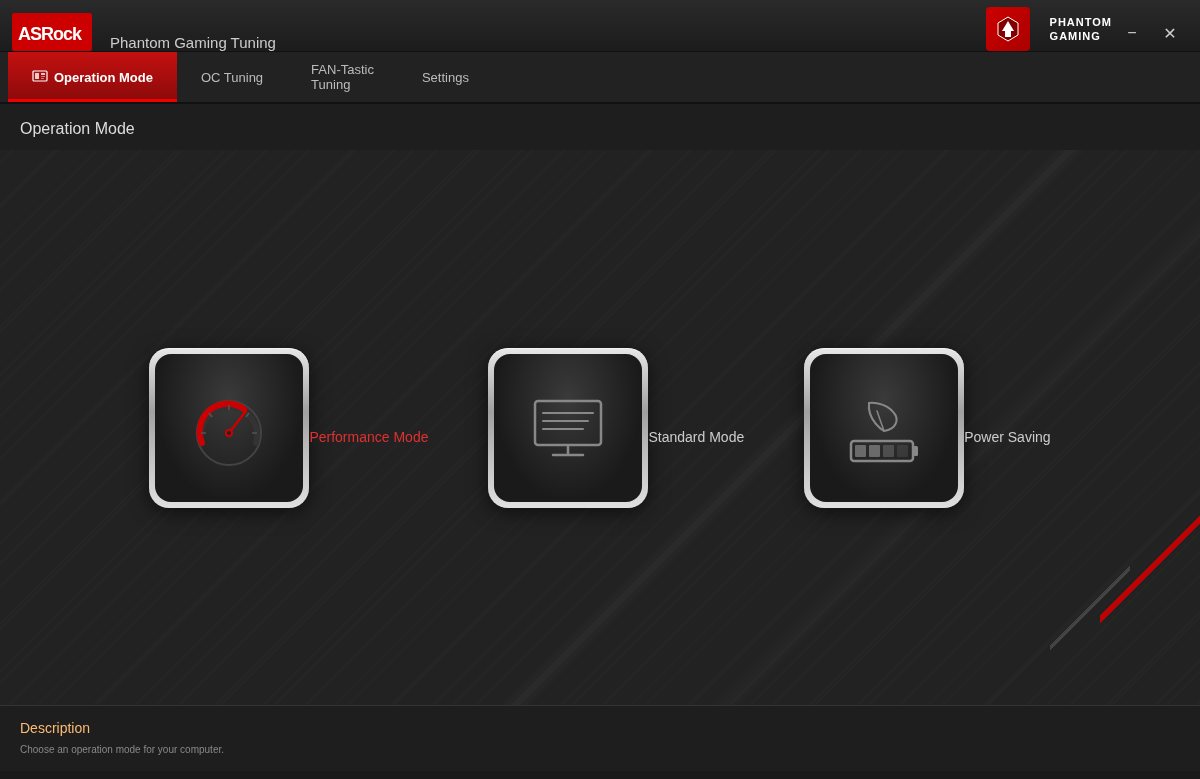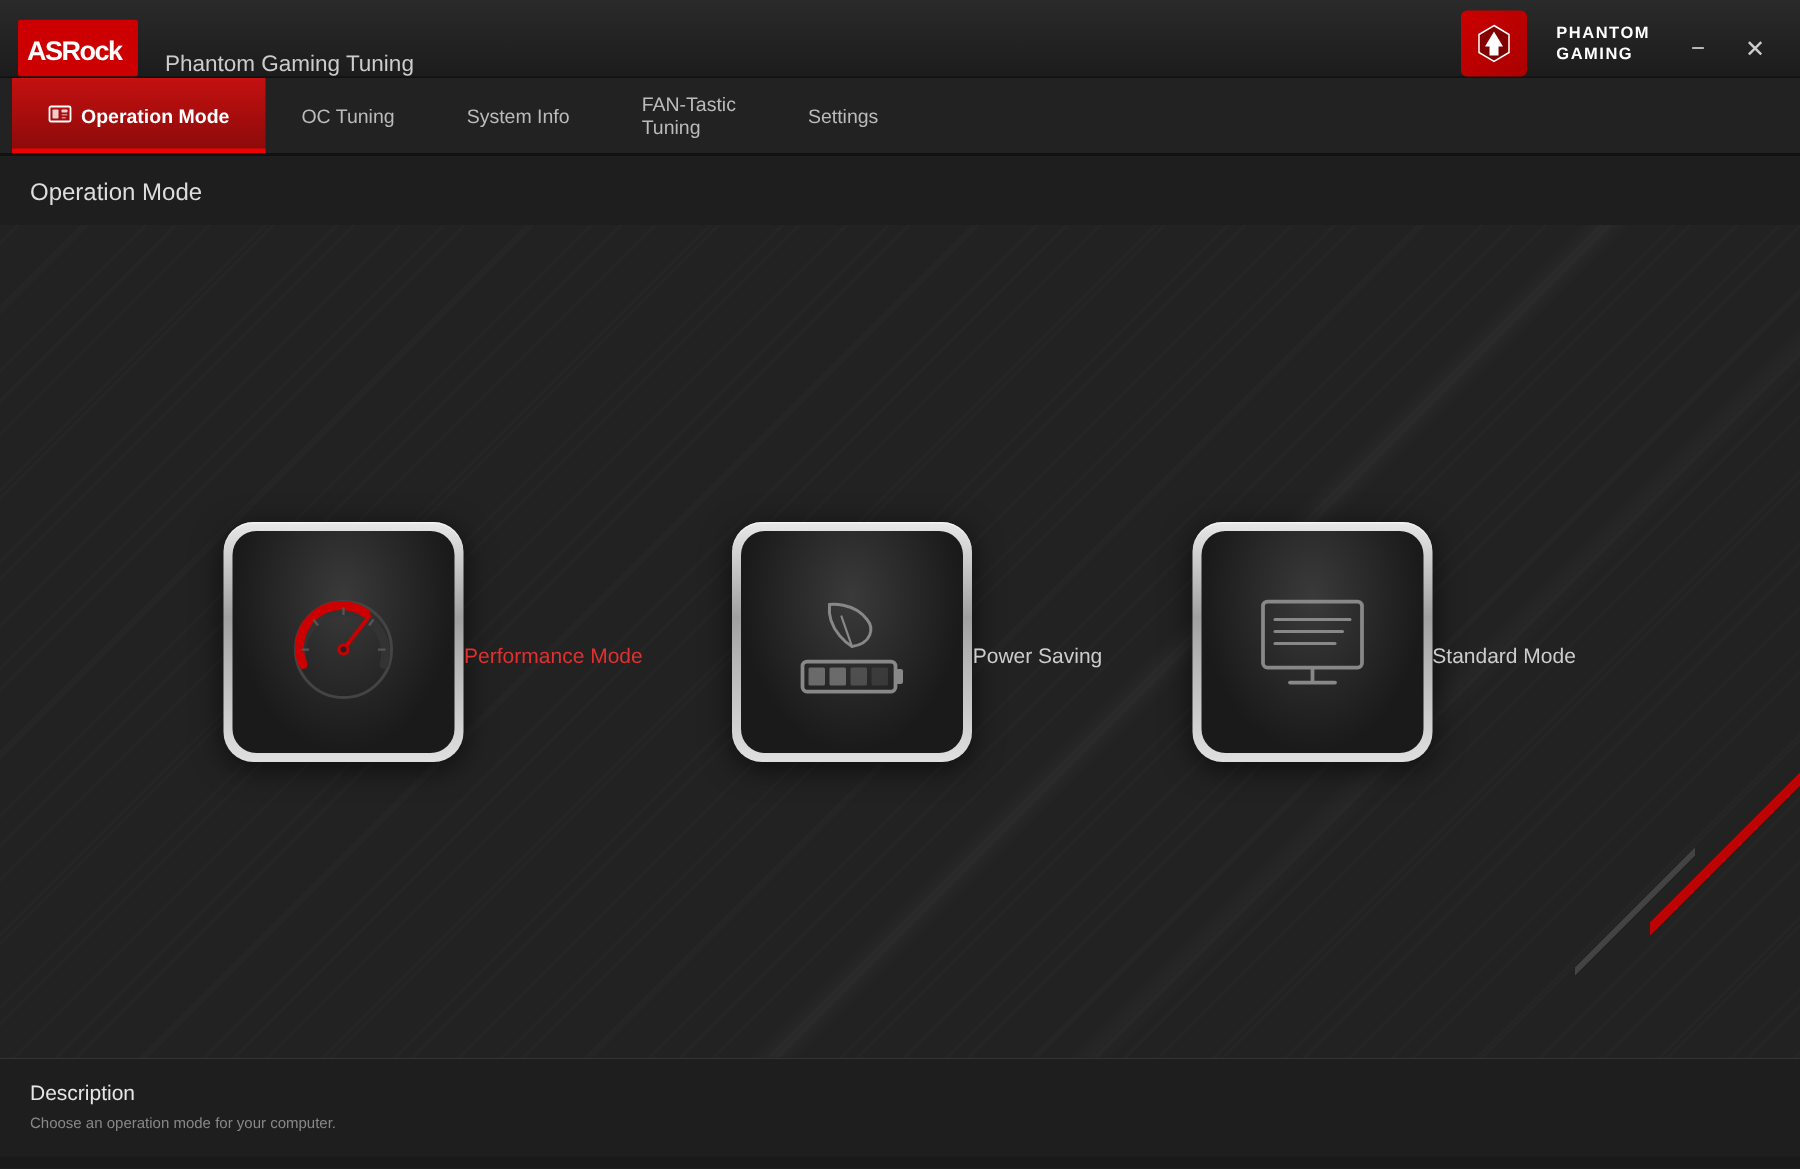--- a/index.html
+++ b/index.html
@@ -36,21 +36,20 @@
     }
     #app-title {
       color: #ccc;
       font-size: 15px;
       font-weight: 400;
       flex: 1;
     }
     #phantom-gaming-logo {
       display: flex;
       align-items: center;
-      margin-right: 12px;
       gap: 12px;
     }
     #phantom-gaming-logo .pg-icon {
       width: 44px;
       height: 44px;
       background: linear-gradient(135deg, #cc0000, #aa0000);
       border-radius: 4px;
       display: flex;
       align-items: center;
       justify-content: center;
@@ -206,21 +205,21 @@
       color: #e03030;
     }
 
     
     #description-bar {
       background: #1e1e1e;
       border-top: 1px solid #333;
       padding: 14px 20px 16px;
     }
     #description-title {
-      color: #e5e5e5;
+      color: #fdba74;
       font-size: 14px;
       font-weight: 400;
       margin-bottom: 8px;
     }
     #description-text {
       color: #888;
       font-size: 10px;
     }
 
     
@@ -303,23 +302,20 @@
         <rect x="9" y="6" width="4" height="1" rx="0.5" fill="#fff" opacity="0.5"></rect>
         <rect x="9" y="8" width="3" height="1" rx="0.5" fill="#fff" opacity="0.5"></rect>
       </svg>
     </span>
     <span>Operation Mode</span>
   </div>
   <div class="tab">
     <span>OC Tuning</span>
   </div>
   <div class="tab">
-    <span>System Info</span>
-  </div>
-  <div class="tab">
     <span>FAN-Tastic<br>Tuning</span>
   </div>
   <div class="tab">
     <span>Settings</span>
   </div>
 </div>
 
 <div id="section-header">
   <span id="section-title">Operation Mode</span>
 </div>
@@ -356,56 +352,56 @@
       </div>
       <span class="mode-label active-label">Performance Mode</span>
     </div>
 
     <div class="mode-card">
       <div class="mode-icon-wrapper">
         <div class="mode-icon-inner">
 
           <svg width="90" height="90" viewBox="0 0 90 90" fill="none">
 
+            <rect x="12" y="18" width="66" height="44" rx="3" stroke="#888" stroke-width="2.5" fill="none"></rect>
+
+            <line x1="20" y1="30" x2="70" y2="30" stroke="#888" stroke-width="2" stroke-linecap="round"></line>
+            <line x1="20" y1="38" x2="65" y2="38" stroke="#888" stroke-width="2" stroke-linecap="round"></line>
+            <line x1="20" y1="46" x2="60" y2="46" stroke="#888" stroke-width="2" stroke-linecap="round"></line>
+
+            <line x1="45" y1="62" x2="45" y2="72" stroke="#888" stroke-width="2.5"></line>
+            <line x1="30" y1="72" x2="60" y2="72" stroke="#888" stroke-width="2.5" stroke-linecap="round"></line>
+          </svg>
+        </div>
+      </div>
+      <span class="mode-label">Standard Mode</span>
+    </div>
+
+    <div class="mode-card">
+      <div class="mode-icon-wrapper">
+        <div class="mode-icon-inner">
+
+          <svg width="90" height="90" viewBox="0 0 90 90" fill="none">
+
             <rect x="12" y="58" width="62" height="20" rx="3" stroke="#888" stroke-width="2.5" fill="none"></rect>
 
             <rect x="74" y="63" width="5" height="10" rx="1.5" fill="#888"></rect>
 
             <rect x="16" y="62" width="11" height="12" rx="1" fill="#888" opacity="0.7"></rect>
             <rect x="30" y="62" width="11" height="12" rx="1" fill="#888" opacity="0.7"></rect>
             <rect x="44" y="62" width="11" height="12" rx="1" fill="#888" opacity="0.4"></rect>
             <rect x="58" y="62" width="11" height="12" rx="1" fill="#888" opacity="0.2"></rect>
 
             <path d="M45 48 C45 48 28 38 30 20 C30 20 46 18 55 30 C60 36 58 46 45 48Z" stroke="#888" stroke-width="2" fill="none"></path>
             <line x1="45" y1="48" x2="38" y2="28" stroke="#888" stroke-width="1.5" stroke-linecap="round"></line>
           </svg>
         </div>
       </div>
       <span class="mode-label">Power Saving</span>
     </div>
 
-    <div class="mode-card">
-      <div class="mode-icon-wrapper">
-        <div class="mode-icon-inner">
-
-          <svg width="90" height="90" viewBox="0 0 90 90" fill="none">
-
-            <rect x="12" y="18" width="66" height="44" rx="3" stroke="#888" stroke-width="2.5" fill="none"></rect>
-
-            <line x1="20" y1="30" x2="70" y2="30" stroke="#888" stroke-width="2" stroke-linecap="round"></line>
-            <line x1="20" y1="38" x2="65" y2="38" stroke="#888" stroke-width="2" stroke-linecap="round"></line>
-            <line x1="20" y1="46" x2="60" y2="46" stroke="#888" stroke-width="2" stroke-linecap="round"></line>
-
-            <line x1="45" y1="62" x2="45" y2="72" stroke="#888" stroke-width="2.5"></line>
-            <line x1="30" y1="72" x2="60" y2="72" stroke="#888" stroke-width="2.5" stroke-linecap="round"></line>
-          </svg>
-        </div>
-      </div>
-      <span class="mode-label">Standard Mode</span>
-    </div>
-
   </div>
 </div>
 
 <div id="description-bar">
   <div id="description-title">Description</div>
   <div id="description-text">Choose an operation mode for your computer.</div>
 </div>
 
 </body></html>

